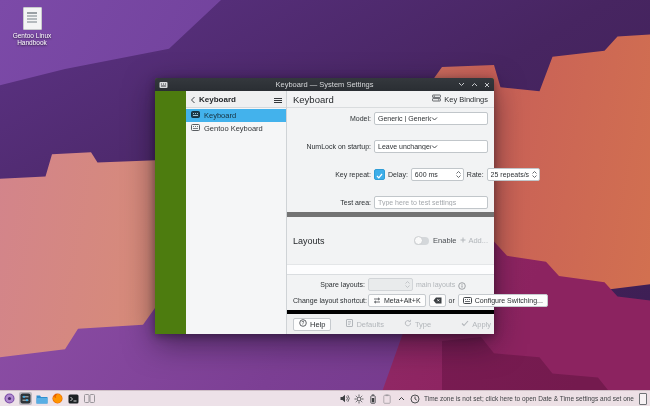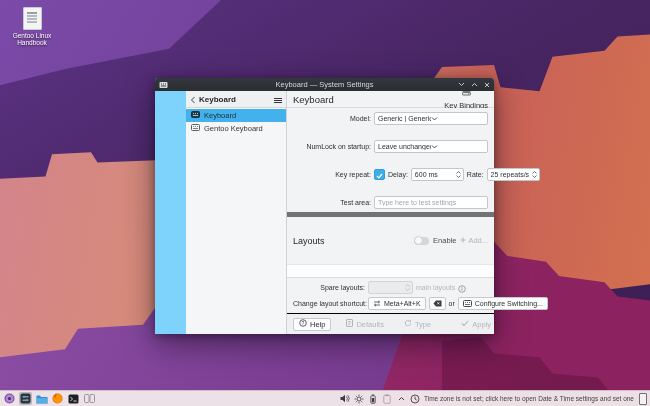--- a/index.html
+++ b/index.html
@@ -18,41 +18,41 @@
     clip-path:polygon(70% 60%,76% 59.5%,78% 63%,84% 64.5%,86% 68%,93% 69.5%,95% 73%,100% 74%,100% 100%,58% 100%,62% 82%,66% 72%);}
   .wp-magenta2{background:linear-gradient(110deg,#8a2160 0%,#741a4e 90%);
     clip-path:polygon(68% 84%,74% 83%,76% 87%,83% 88%,85% 92%,92% 93%,94% 97%,100% 97.5%,100% 100%,68% 100%);}
   
   .desk-icon{position:absolute;left:10px;top:7px;width:44px;text-align:center;cursor:default;}
   .di-doc{width:17px;height:21px;margin:0 auto;background:#f4f4f5;border:1px solid #c8cacc;border-radius:1px;position:relative;}
   .di-doc::before{content:"";position:absolute;left:3px;top:4px;width:10px;height:1.5px;background:#9aa0a5;box-shadow:0 3px 0 #b5babe,0 6px 0 #b5babe,0 9px 0 #b5babe;}
   .di-label{margin-top:2px;font-size:6.5px;line-height:7px;color:#ffffff;text-shadow:0 1px 2px rgba(0,0,0,.7);}
   
   .window{position:absolute;left:155px;top:78px;width:339px;height:256px;display:flex;flex-direction:column;
-    background:#7dd3fc;border-radius:3px 3px 0 0;
+    background:#4d7c0f;border-radius:3px 3px 0 0;
     box-shadow:0 10px 30px rgba(15,8,25,.5),0 2px 8px rgba(0,0,0,.35);}
   .titlebar{height:13px;flex:0 0 13px;background:linear-gradient(#34383d,#2a2e33);border-radius:3px 3px 0 0;
     display:flex;align-items:center;padding:0 4px;position:relative;}
   .tb-appicon{width:9px;height:8px;display:flex;align-items:center;z-index:1;}
   .tb-title{position:absolute;left:0;right:0;text-align:center;font-size:7.5px;color:#d4d6d8;}
   .tb-btns{margin-left:auto;display:flex;gap:6px;z-index:1;align-items:center;}
   .tb-btn{display:flex;align-items:center;cursor:pointer;}
   .winbody{flex:1;display:flex;min-height:0;margin-left:31px;}
   
   .sidebar{width:100px;flex:0 0 100px;border-right:1px solid #cfd3d6;display:flex;flex-direction:column;background:#f5f6f7;}
   .sb-header{height:16px;flex:0 0 16px;background:#eff0f1;border-bottom:1px solid #d5d8db;display:flex;align-items:center;gap:3px;padding:0 4px;}
   .sb-title{flex:1;font-size:8px;font-weight:bold;color:#26292c;}
   .sb-list{padding-top:1px;}
   .sb-item{height:13px;display:flex;align-items:center;gap:4px;padding:0 5px;font-size:7.5px;color:#33373a;cursor:pointer;}
   .sb-item.selected{background:#43b2ec;color:#16303d;}
   
   .main{flex:1;display:flex;flex-direction:column;min-width:0;}
   .main-header{height:16px;flex:0 0 16px;background:#f2f3f4;border-bottom:1px solid #d9dcde;display:flex;align-items:center;padding:0 6px;}
   .mh-title{flex:1;font-size:9.5px;color:#26292c;}
-  .keybindings-btn{display:flex;align-items:center;gap:3px;font-size:7.5px;color:#2c3033;background:transparent;border:0;cursor:pointer;padding:0;font-family:inherit;flex-direction:column;}
+  .keybindings-btn{display:flex;align-items:center;gap:3px;font-size:7.5px;color:#2c3033;background:transparent;border:0;cursor:pointer;padding:0;font-family:inherit;}
   .form{background:#f2f3f4;padding:4px 6px 4px;display:flex;flex-direction:column;gap:16px;}
   .frow{display:flex;align-items:center;gap:3px;height:12px;}
   .flabel{width:78px;flex:0 0 78px;text-align:right;font-size:7px;color:#2c3033;white-space:nowrap;}
   .combo{flex:1;height:11px;background:#fff;border:1px solid #c1c6ca;border-radius:2px;display:flex;align-items:center;padding:0 3px;font-size:7px;color:#2c3033;cursor:pointer;min-width:0;}
   .combo span{flex:1;overflow:hidden;white-space:nowrap;}
   .checkbox{width:9px;height:9px;flex:0 0 9px;background:#3daee9;border:1px solid #2f9dd6;border-radius:2px;display:flex;align-items:center;justify-content:center;cursor:pointer;}
   .inline-label{font-size:7px;color:#2c3033;white-space:nowrap;}
   .spin{width:48px;flex:0 0 48px;height:11px;background:#fff;border:1px solid #c1c6ca;border-radius:2px;display:flex;align-items:center;padding-left:3px;font-size:7px;color:#2c3033;}
   .spin .val{flex:1;white-space:nowrap;overflow:hidden;}
   .spin-arrows{display:flex;flex-direction:column;justify-content:center;gap:1px;padding:0 2px;cursor:pointer;}
@@ -68,21 +68,21 @@
   .layouts-list{flex:1;background:#fdfdfe;border-top:1px solid #e4e6e8;}
   .layouts-controls{background:#f2f3f4;border-top:1px solid #dadde0;padding:3px 6px;display:flex;flex-direction:column;gap:3px;}
   .lc-row{display:flex;align-items:center;gap:3px;height:13px;}
   .lc-label{width:72px;flex:0 0 72px;text-align:right;font-size:7px;color:#2c3033;white-space:nowrap;}
   .spin.disabled{background:#e9ebec;border-color:#d2d5d8;color:#a9adb1;width:40px;flex:0 0 40px;}
   .suffix{font-size:7px;color:#b2b6ba;white-space:nowrap;}
   .kbtn{height:13px;background:#fdfdfd;border:1px solid #c6cace;border-radius:2px;display:flex;align-items:center;gap:3px;padding:0 4px;font-size:7px;color:#2c3033;cursor:pointer;font-family:inherit;white-space:nowrap;}
   .kbtn.square{padding:0 3px;}
   .or-label{font-size:7px;color:#2c3033;}
   
-  .footer{flex:0 0 20px;border-top:1px solid #000000;background:#eff0f1;display:flex;align-items:center;gap:10px;padding:0 6px;}
+  .footer{flex:0 0 20px;border-top:4px solid #000000;background:#eff0f1;display:flex;align-items:center;gap:10px;padding:0 6px;}
   .fbtn{height:13px;display:flex;align-items:center;gap:3px;font-size:7.5px;background:none;border:0;padding:0 5px;font-family:inherit;cursor:pointer;}
   .fbtn.framed{background:#fdfdfd;border:1px solid #c6cace;border-radius:2px;color:#2c3033;}
   .fbtn.disabled{color:#b2b6ba;cursor:default;}
   .fspacer{flex:1;}
   
   .taskbar{position:absolute;left:0;bottom:0;width:650px;height:16px;box-sizing:border-box;
     background:rgba(241,232,235,.96);border-top:1px solid rgba(170,150,160,.45);
     display:flex;align-items:center;gap:3px;padding:0 3px;}
   .task-icon{width:13px;height:13px;display:flex;align-items:center;justify-content:center;border-radius:2px;cursor:pointer;}
   .task-icon.active{background:rgba(105,112,122,.38);}

